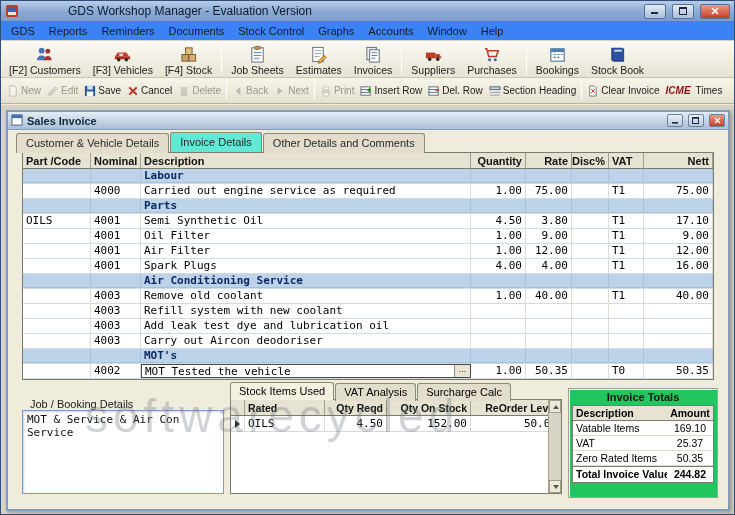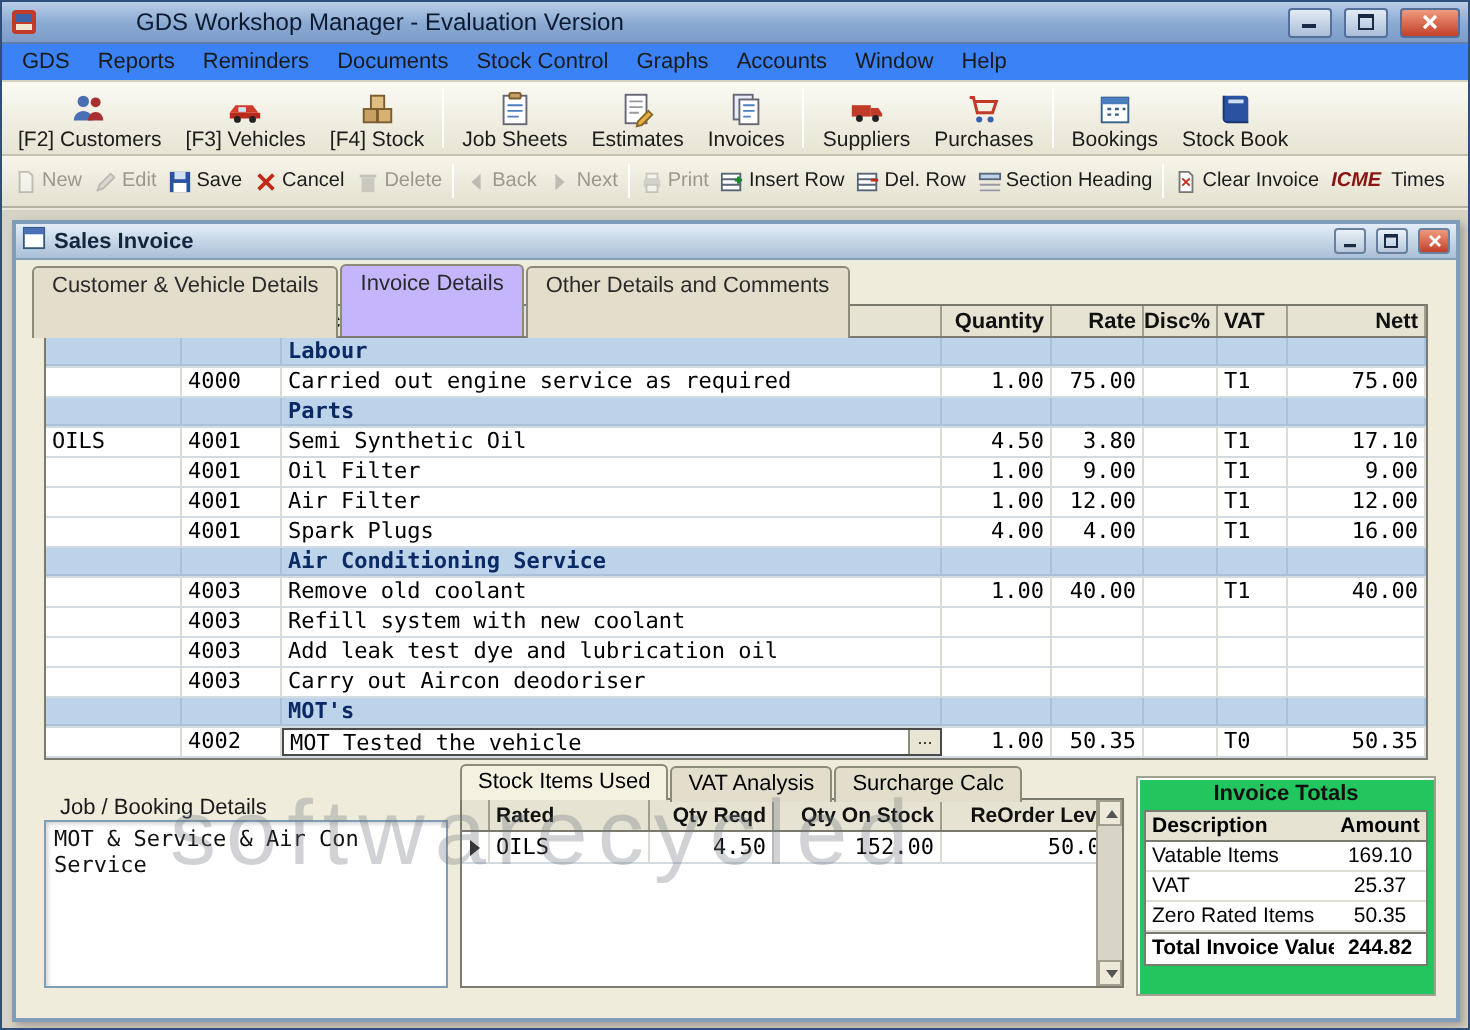--- a/index.html
+++ b/index.html
@@ -56,21 +56,21 @@
                     padding:0 3px; gap:4px; }
   .child-title { flex:1; font-size:11px; font-weight:bold; color:#12263c; }
   .cbtn { width:16px; height:13px; border:1px solid #67809e; border-radius:2px;
           background:linear-gradient(#eaf1f8,#b6c7da); display:flex; align-items:center;
           justify-content:center; margin-left:1px; }
   .cbtn.close { background:linear-gradient(#ef9a7d,#c2402a); }
 
   .tabs { position:absolute; top:21px; left:8px; display:flex; gap:1px; font-size:11px; z-index:2; }
   .tab { padding:3px 9px 2px; background:#e2decb; border:1px solid #8b8b7a; border-bottom:none;
          border-radius:3px 3px 0 0; color:#2a2a2a; white-space:nowrap; }
-  .tab.active { background:#c4b5fd; padding-bottom:20px; position:relative; top:-1px; }
+  .tab.active { background:#5eead4; padding-bottom:4px; position:relative; top:-1px; }
 
   
   .grid { position:absolute; top:40px; left:14px; width:692px; height:228px; background:#fff;
           border:1px solid #7a7a6e; font-family:"DejaVu Sans Mono",monospace; font-size:11px;
           overflow:hidden; }
   .grid-header { display:flex; height:16px; background:#e6e3d2; border-bottom:1px solid #7a7a6e;
                  font-family:"Liberation Sans",sans-serif; font-weight:bold; font-size:11px; color:#111; }
   .gh-cell { padding:1px 3px; border-right:1px solid #a39f8f; display:flex; align-items:center;
              white-space:nowrap; overflow:hidden; }
   .grid-row { display:flex; height:15px; border-bottom:1px solid #d2dae2; }

